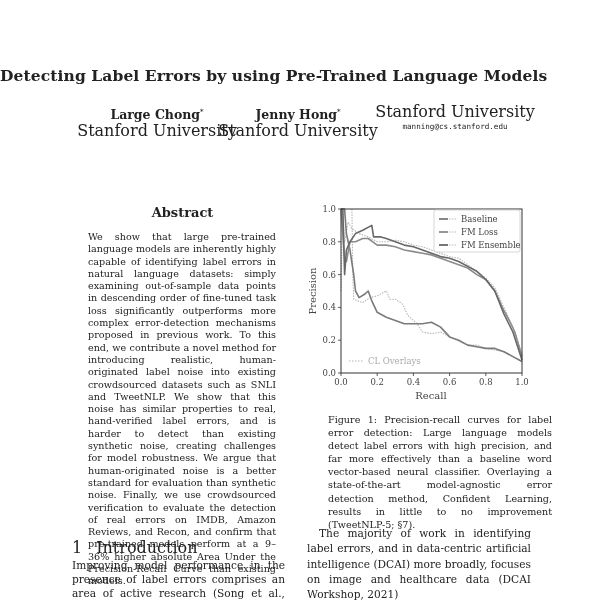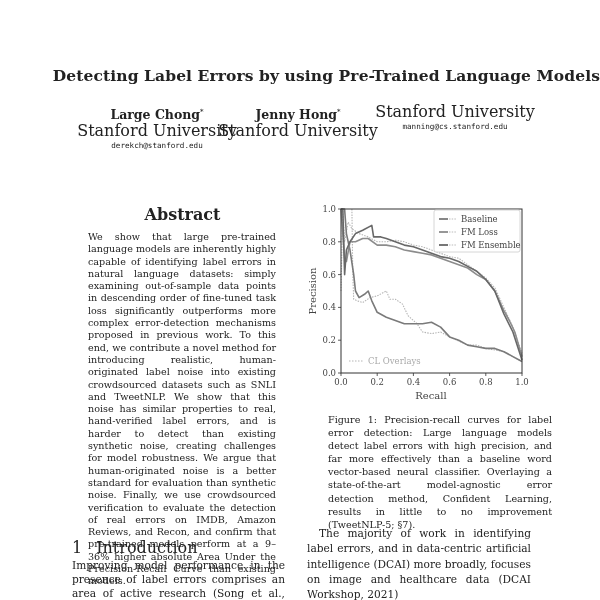--- a/index.html
+++ b/index.html
@@ -1,27 +1,27 @@
 <!DOCTYPE html>
 <html><head>
 <meta charset="utf-8">
 <style>
   html, body { margin: 0; padding: 0; background: #ffffff; }
   body { width: 600px; height: 600px; position: relative; overflow: hidden;
          font-family: "DejaVu Serif", "Liberation Serif", serif; color: #222; }
-  .title { position: absolute; left: 0; width: 600px; top: 66px; text-align: right;
+  .title { position: absolute; left: 0; width: 600px; top: 66px; text-align: left;
            font-weight: bold; font-size: 15.5px; letter-spacing: 0.1px; }
   .author { position: absolute; top: 104px; text-align: center; width: 170px; }
   .author .name { font-weight: bold; font-size: 12.5px; line-height: 16px; }
   .author .aff { font-size: 16px; line-height: 16px; }
   .author .email { font-family: "DejaVu Sans Mono", "Liberation Mono", monospace; font-size: 7.6px; line-height: 14px; }
   .author .name sup { font-size: 7px; font-weight: normal; }
   #a1 { left: 72px; } #a2 { left: 213px; } #a3 { left: 370px; }
   .abs-title { position: absolute; left: 100px; width: 165px; top: 205px; text-align: center;
-               font-weight: bold; font-size: 16px; }
+               font-weight: bold; font-size: 13px; }
   .abs-body { position: absolute; left: 88px; width: 188px; top: 231px; font-size: 9.6px;
               line-height: 12.3px; text-align: justify; hyphens: manual; }
   .sec-title { position: absolute; left: 72px; top: 538px; font-weight: normal; font-size: 16px; }
   .sec-title .num { margin-right: 14px; }
   .intro { position: absolute; left: 72px; width: 213px; top: 558px; font-size: 10.6px; line-height: 14px;
            text-align: justify; }
   .caption { position: absolute; left: 307px; width: 224px; top: 413px; font-size: 9.6px; line-height: 13.1px;
              text-align: justify; margin-left: 21px; }
   .rcol { position: absolute; left: 307px; width: 224px; top: 523px; font-size: 10.6px; line-height: 15.3px;
           text-align: justify; }
@@ -31,21 +31,20 @@
   #chart text { font-family: "DejaVu Serif", "Liberation Serif", serif; fill: #444; }
 </style>
 </head>
 <body>
 
 <div class="title">Detecting Label Errors by using Pre-Trained Language Models</div>
 
 <div class="author" id="a1">
   <div class="name"><span>Large Chong</span><sup>*</sup></div>
   <div class="aff">Stanford University</div>
-  <div class="email">derekch@stanford.edu</div>
 </div>
 <div class="author" id="a2">
   <div class="name"><span>Jenny Hong</span><sup>*</sup></div>
   <div class="aff">Stanford University</div>
 </div>
 <div class="author" id="a3">
   <div class="aff">Stanford University</div>
   <div class="email">manning@cs.stanford.edu</div>
 </div>
 

